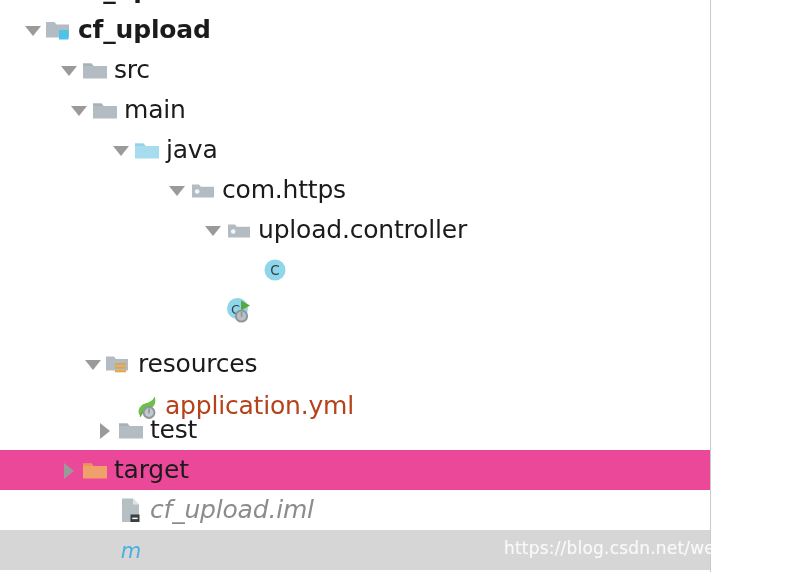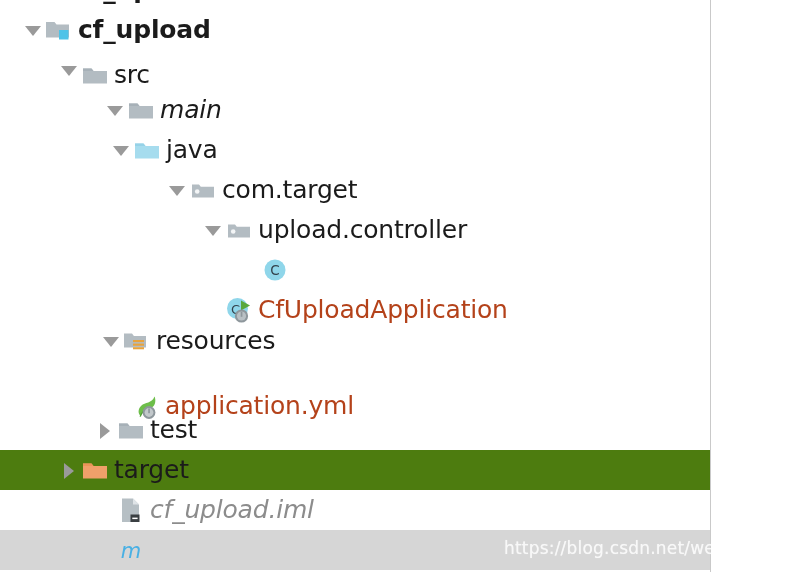--- a/index.html
+++ b/index.html
@@ -53,21 +53,21 @@
   .row {
     position: absolute;
     left: 0;
     width: 777px;
     height: 40px;
     display: flex;
     align-items: center;
     box-sizing: border-box;
     white-space: nowrap;
   }
-  .row.hl-yellow { background: #4d7c0f; }
+  .row.hl-yellow { background: #ec4899; }
   .row.hl-gray   { background: #d6d6d6; }
 
   .twisty {
     width: 22px;
     height: 40px;
     flex: 0 0 22px;
     position: relative;
   }
   .twisty.expanded::before {
     content: "";
@@ -139,31 +139,31 @@
       <div class="row " style="top: 10px; padding-left: 22px;">
         <div class="twisty expanded"></div>
         <div class="ico">
           <svg width="30" height="30" viewBox="0 0 30 30">
       <path d="M2 7h8.5l2 2.5H25v13H2z" fill="#b3bcc2"></path>
       <rect x="15" y="15" width="9.5" height="9.5" fill="#4ec3e8"></rect>
     </svg>
         </div>
         <span class="label bold">cf_upload</span>
       </div>
-      <div class="row " style="top: 50px; padding-left: 58px; align-items: flex-end;">
+      <div class="row " style="top: 50px; padding-left: 58px;">
         <div class="twisty expanded"></div>
         <div class="ico">
           <svg width="30" height="30" viewBox="0 0 30 30">
       <path d="M3 8.5h8.5l2 2.5H27v12.5H3z" fill="#b3bcc2"></path>
       <path d="M3 8.5h8.5l2 2.5H3z" fill="#a7b1b8"></path>
     </svg>
         </div>
         <span class="label ">src</span>
       </div>
-      <div class="row " style="top: 90px; padding-left: 104px; font-style: italic;">
+      <div class="row " style="top: 90px; padding-left: 68px;">
         <div class="twisty expanded"></div>
         <div class="ico">
           <svg width="30" height="30" viewBox="0 0 30 30">
       <path d="M3 8.5h8.5l2 2.5H27v12.5H3z" fill="#b3bcc2"></path>
       <path d="M3 8.5h8.5l2 2.5H3z" fill="#a7b1b8"></path>
     </svg>
         </div>
         <span class="label ">main</span>
       </div>
       <div class="row " style="top: 130px; padding-left: 110px;">
@@ -177,21 +177,21 @@
         <span class="label ">java</span>
       </div>
       <div class="row " style="top: 170px; padding-left: 166px;">
         <div class="twisty expanded"></div>
         <div class="ico">
           <svg width="30" height="30" viewBox="0 0 30 30">
       <path d="M4 9.5h7l1.8 2.2H26v10.8H4z" fill="#b3bcc2"></path>
       <circle cx="9.2" cy="16.5" r="2.3" fill="#f3f5f6"></circle>
     </svg>
         </div>
-        <span class="label ">com.target</span>
+        <span class="label ">com.https</span>
       </div>
       <div class="row " style="top: 210px; padding-left: 202px;">
         <div class="twisty expanded"></div>
         <div class="ico">
           <svg width="30" height="30" viewBox="0 0 30 30">
       <path d="M4 9.5h7l1.8 2.2H26v10.8H4z" fill="#b3bcc2"></path>
       <circle cx="9.2" cy="16.5" r="2.3" fill="#f3f5f6"></circle>
     </svg>
         </div>
         <span class="label ">upload.controller</span>
@@ -210,23 +210,22 @@
         <div class="ico">
           <svg width="30" height="30" viewBox="0 0 30 30">
       <circle cx="13.5" cy="13.5" r="10.5" fill="#8fd6ea"></circle>
       <text x="11.5" y="18.6" text-anchor="middle" font-family="DejaVu Sans, sans-serif" font-size="13" fill="#33414b">C</text>
       <path d="M17 5.5 L26 10.5 L17 15.5 Z" fill="#59a83c"></path>
       <circle cx="17.5" cy="21" r="6.6" fill="#8e979c"></circle>
       <circle cx="17.5" cy="21" r="4.6" fill="#b9c0c4"></circle>
       <rect x="16.7" y="16.8" width="1.7" height="5" fill="#8e979c"></rect>
     </svg>
         </div>
-        <span class="label orange">CfUploadApplication</span>
-      </div>
-      <div class="row " style="top: 321px; padding-left: 100px;">
+      </div>
+      <div class="row " style="top: 344px; padding-left: 70px; margin-left: 12px;">
         <div class="twisty expanded"></div>
         <div class="ico">
           <svg width="30" height="30" viewBox="0 0 30 30">
       <path d="M2 7.5h8l1.9 2.4H24v11.5H2z" fill="#b3bcc2"></path>
       <rect x="11" y="14" width="11" height="2.1" fill="#e8a33d"></rect>
       <rect x="11" y="17.6" width="11" height="2.1" fill="#e8a33d"></rect>
       <rect x="11" y="21.2" width="11" height="2.1" fill="#e8a33d"></rect>
     </svg>
         </div>
         <span class="label ">resources</span>

